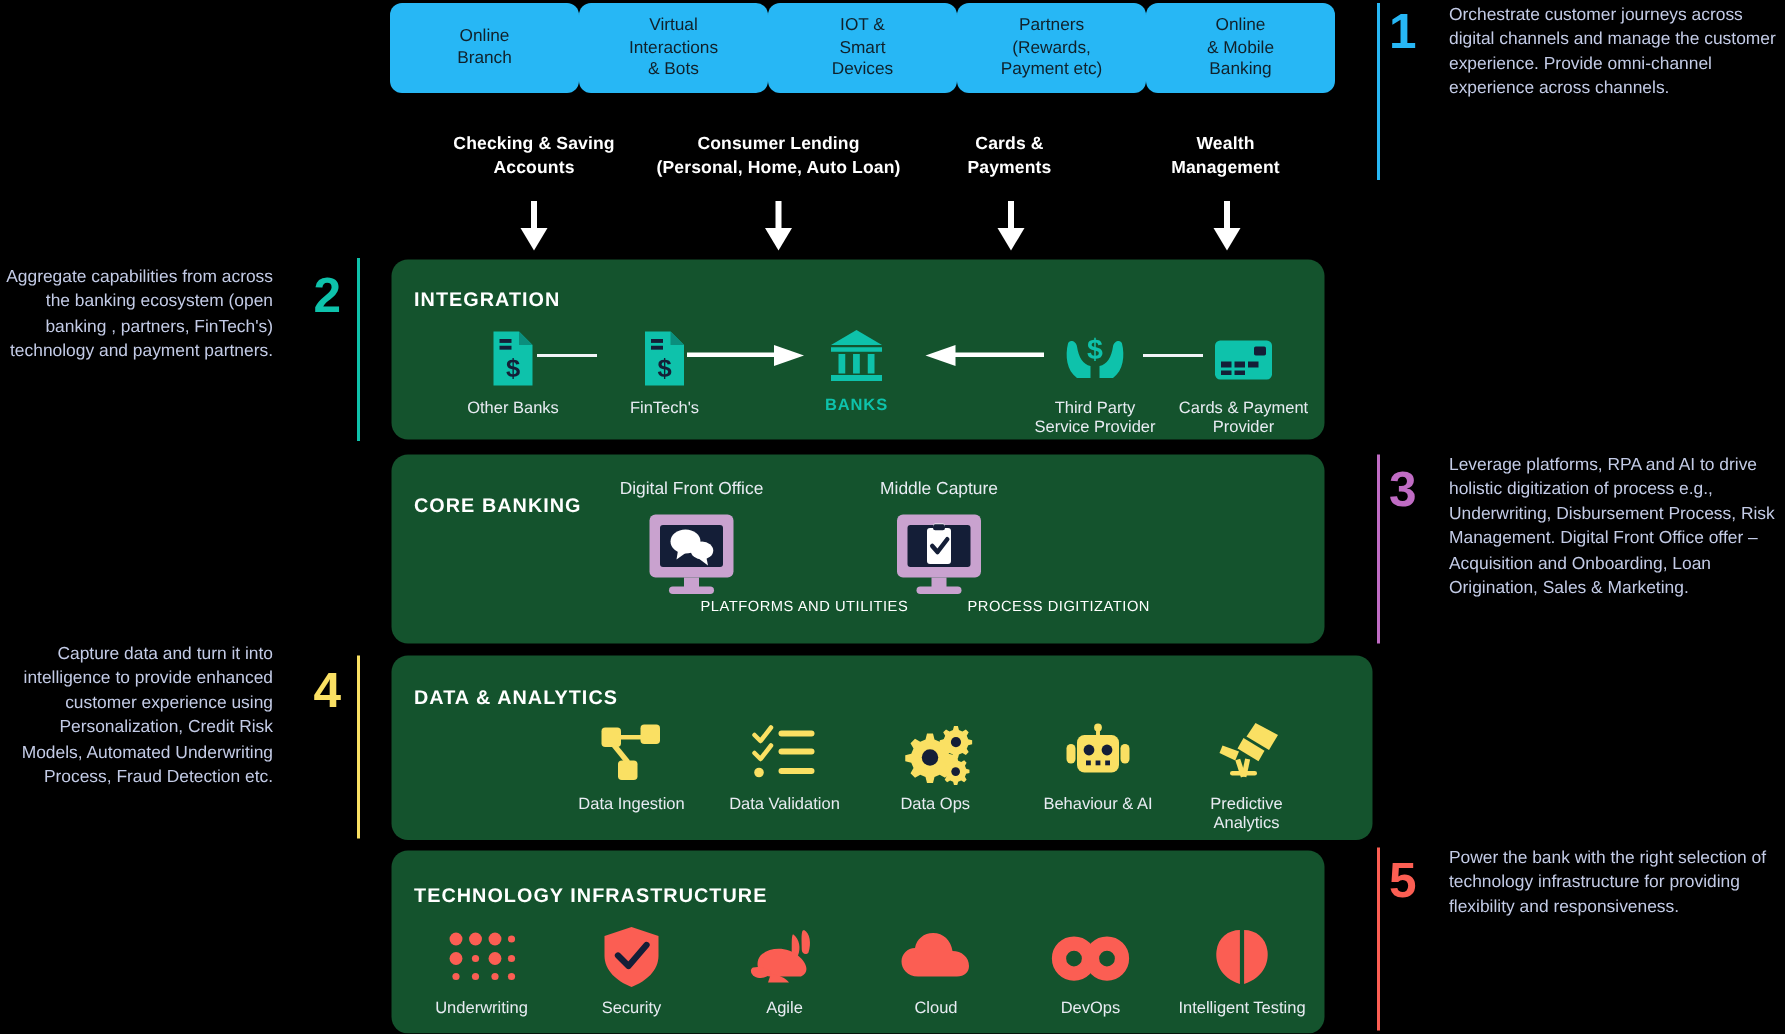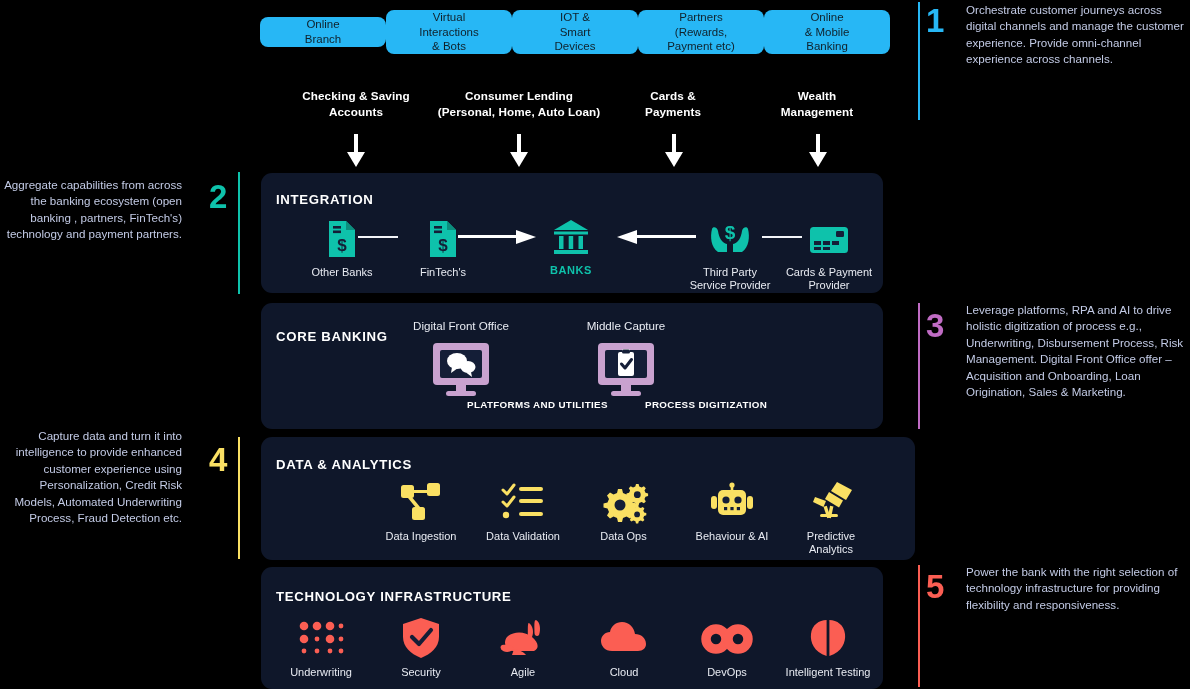--- a/index.html
+++ b/index.html
@@ -4,56 +4,56 @@
 <style>
   html,body{margin:0;padding:0;background:#000;}
   body{
     width:1190px;height:689px;position:relative;overflow:hidden;
     font-family:"Liberation Sans","DejaVu Sans",sans-serif;
     color:#fff;
   }
   .canvas{position:absolute;inset:0;width:1190px;height:689px;background:#000;}
 
   
-  .channel-row{position:absolute;left:260px;top:2px;width:630px;height:60px;display:flex;gap:0;align-items:center;}
+  .channel-row{position:absolute;left:260px;top:2px;width:630px;height:60px;display:flex;gap:0;}
   .channel-box{
     flex:1;background:#27b7f5;border-radius:8px;color:#10212b;
     display:flex;align-items:center;justify-content:center;text-align:center;
     font-size:11.5px;line-height:1.28;font-weight:400;white-space:pre-line;
   }
 
   
   .prod-labels{position:absolute;left:258px;top:84px;width:634px;height:40px;}
   .prod-label{
     position:absolute;text-align:center;font-size:11.7px;font-weight:700;
     line-height:1.35;color:#fff;white-space:pre-line;letter-spacing:.1px;
   }
   .down-arrows{position:absolute;left:258px;top:134px;width:634px;height:34px;}
   .darrow{position:absolute;top:0;width:26px;height:34px;}
 
   
-  .panel{position:absolute;background:#0f172a;border-radius:11px;}
+  .panel{position:absolute;background:#14532d;border-radius:11px;}
   .panel-title{
     position:absolute;font-weight:700;font-size:13.2px;letter-spacing:.7px;
     color:#fff;font-family:"Liberation Sans","DejaVu Sans",sans-serif;
   }
   #panel-integration{left:261px;top:173px;width:622px;height:120px;}
   #panel-core{left:261px;top:303px;width:622px;height:126px;}
   #panel-data{left:261px;top:437px;width:654px;height:123px;}
   #panel-tech{left:261px;top:567px;width:622px;height:122px;}
 
   .item{position:absolute;text-align:center;}
   .item .ico{display:flex;align-items:flex-end;justify-content:center;height:44px;}
   .item .cap{margin-top:7px;font-size:11px;line-height:1.2;color:#e8ebf2;white-space:pre-line;}
   .cap-teal{color:#0ec2ab !important;font-weight:700;font-size:13.5px;letter-spacing:.6px;}
 
   .hline{position:absolute;height:2px;background:#f2f4f8;}
   .arrow-h{position:absolute;height:16px;}
   .sublabel{
-    position:absolute;font-size:9.8px;font-weight:700;letter-spacing:.35px;color:#fff;
+    position:absolute;font-size:9.8px;font-weight:400;letter-spacing:.35px;color:#fff;
   }
 
   
   .note{position:absolute;font-size:11.6px;line-height:1.42;color:#c3cbe6;}
   .note.right{text-align:left;}
   .note.left{text-align:right;}
   .marker{position:absolute;font-size:33px;font-weight:700;line-height:1;}
   .vline{position:absolute;width:2px;}
 
   svg{display:block;overflow:visible;}

